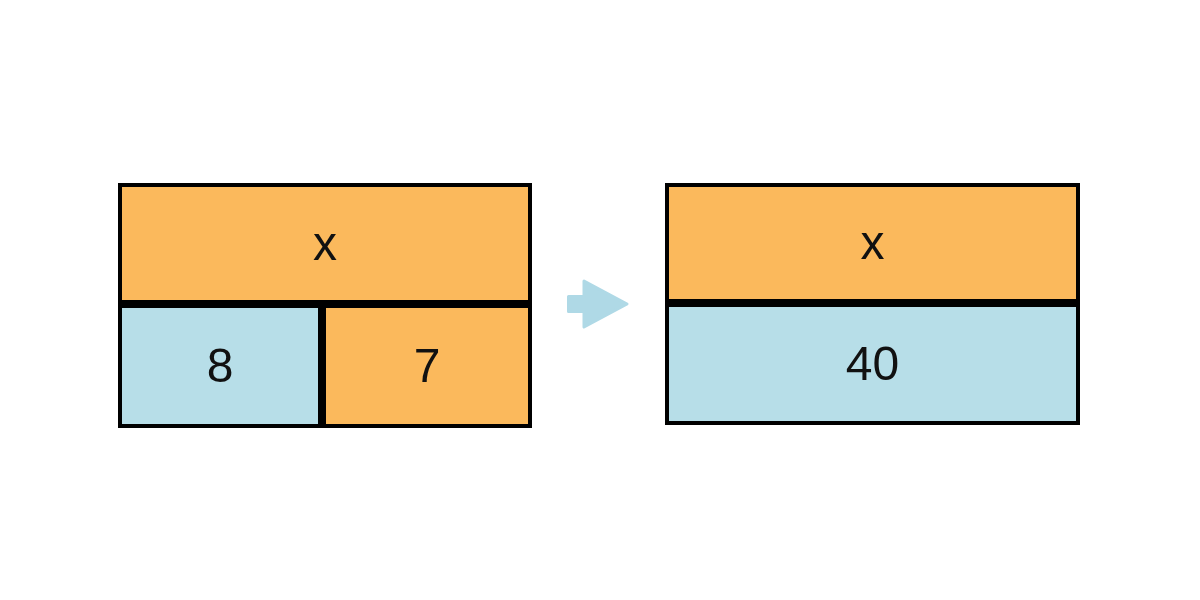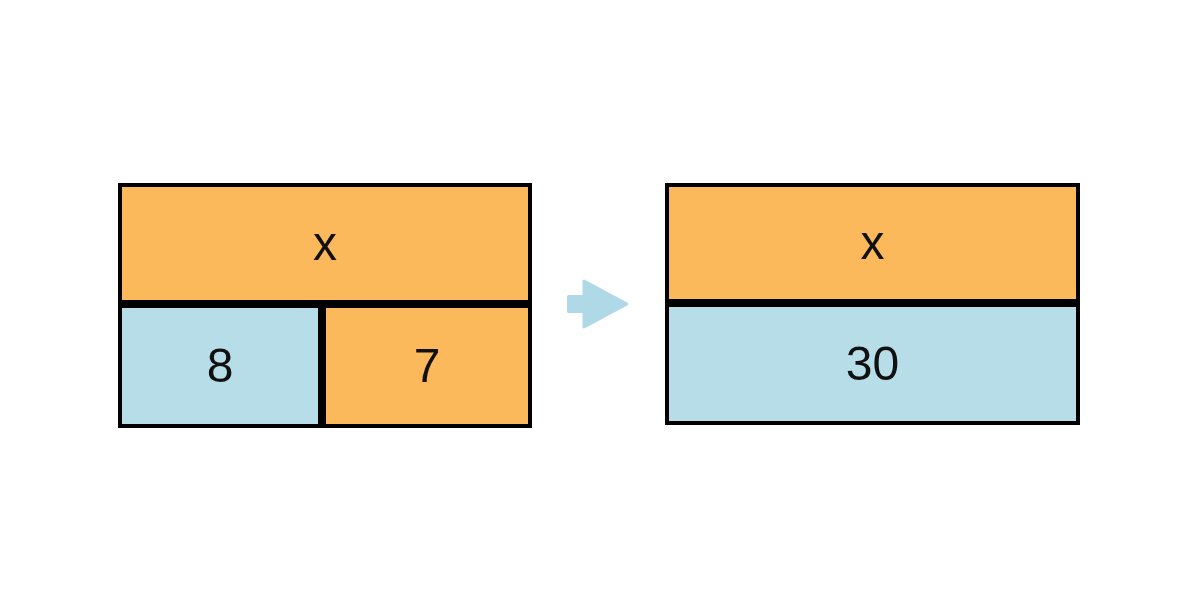--- a/index.html
+++ b/index.html
@@ -65,14 +65,14 @@
   <div class="cell fill-blue" id="left-bl">8</div>
   <div class="cell fill-orange" id="left-br">7</div>
 </div>
 
 <svg id="arrow" viewBox="0 0 63 52" aria-hidden="true">
   <polygon points="1.5,18.5 17,18.5 17,3 60,26 17,49 17,33.5 1.5,33.5"></polygon>
 </svg>
 
 <div class="diagram" id="right-diagram">
   <div class="cell fill-orange" id="right-top">x</div>
-  <div class="cell fill-blue" id="right-bottom">30</div>
+  <div class="cell fill-blue" id="right-bottom">40</div>
 </div>
 
 </body></html>

